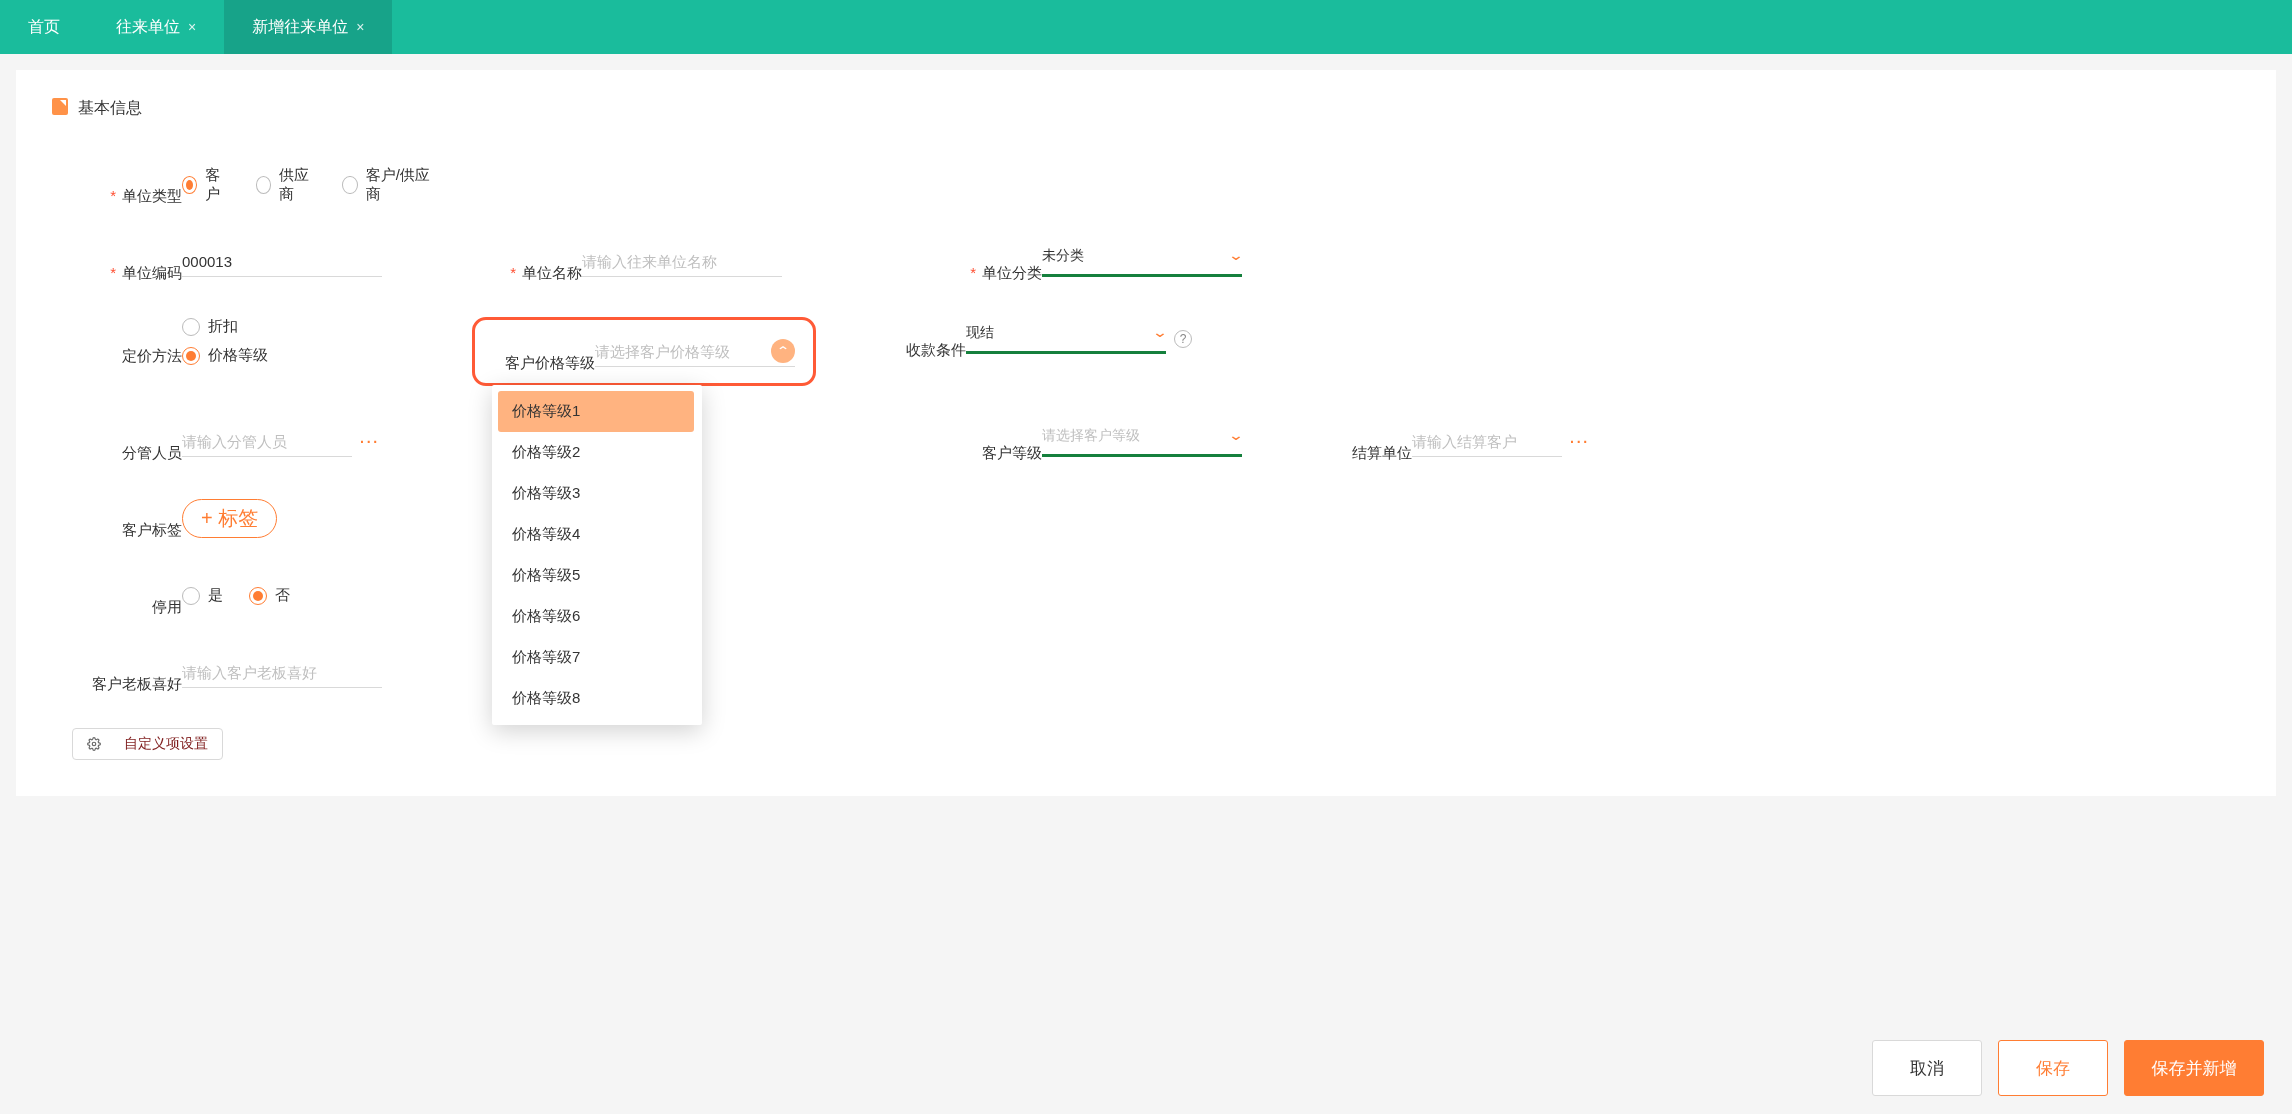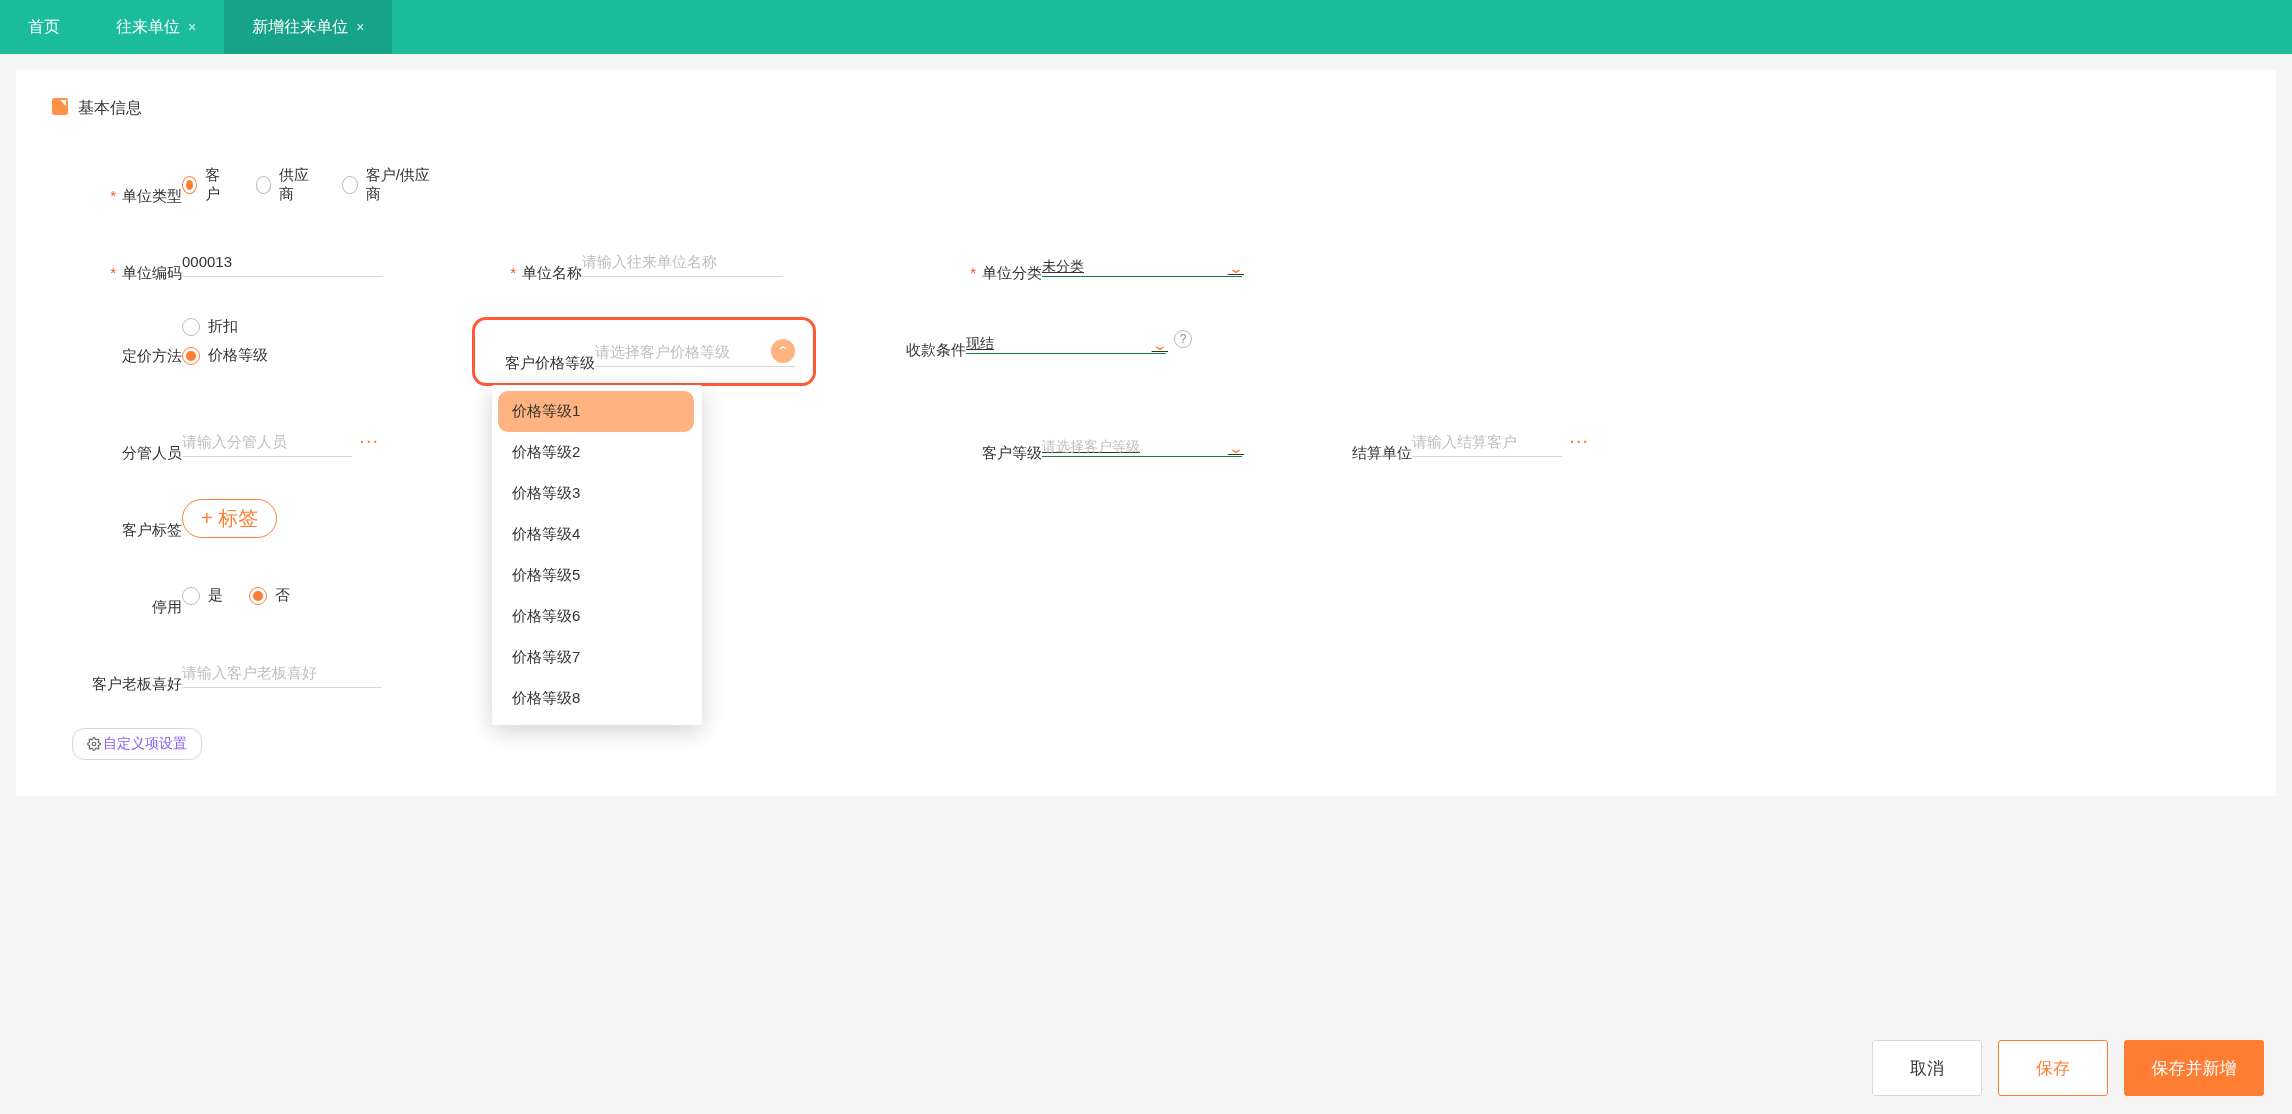--- a/index.html
+++ b/index.html
@@ -24,55 +24,55 @@
     .field { display: flex; align-items: center; margin-right: 40px; }
     .label { width: 110px; text-align: right; font-size: 15px; color: #333; flex-shrink:0; padding-right: 0; margin-top: 24px;}
     .req { color: #ff4d30; margin-right: 6px; }
     
     
     .input { border: none; border-bottom: 1px solid #d9d9d9; height: 30px; width: 200px; font-size: 15px; outline: none; background: transparent; color:#333;}
     .input::placeholder { color: #bfbfbf; }
     .val { font-size: 15px; color:#333; border-bottom:1px solid #d9d9d9; height:30px; line-height:30px; width:200px; display:inline-block;}
     
     
-    .select { display:flex; align-items:flex-end; width:200px; height:30px; border-bottom:1px solid #15803d; justify-content: space-between; cursor:pointer;text-decoration:underline;}
+    .select { display:flex; align-items:flex-start; width:200px; height:30px; border-bottom:3px solid #15803d; justify-content: space-between; cursor:pointer;}
     .select.placeholder span:first-child{color:#bfbfbf;}
     .chevron { color:#ff7d33; font-size:14px; transform: scaleX(1.4);}
     .help-ic{ margin-left:8px; width:18px; height:18px; border:1px solid #bbb; border-radius:50%; display:inline-flex; align-items:center; justify-content:center; font-size:12px; color:#888;}
     .more-dots{ margin-left:8px; color:#ff7d33; letter-spacing:2px; font-weight:bold;}
     
     
     .radio-group{display:flex; align-items:center; gap:26px;}
     .radio-group.stack{flex-direction:column; align-items:flex-start; gap:10px;text-align:right;}
     .radio{display:flex; align-items:center; gap:8px; cursor:pointer; font-size:15px;}
     .radio .dot{width:18px;height:18px;border:1.5px solid #bbb;border-radius:50%; position:relative;}
     .radio.checked .dot{border-color:#ff7d33;}
     .radio.checked .dot::after{content:'';position:absolute;inset:3px;background:#ff7d33;border-radius:50%;}
     
     
     .tag-btn{border:1px solid #ff7d33; color:#ff7d33; background:#fff; border-radius:20px; padding:5px 18px; font-size:20px; cursor:pointer;}
     
     
-    .custom-btn{border:1px solid #d9d9d9; background:#fff; padding:6px 14px; font-size:14px; color:#8b5cf6; border-radius:12px; display:inline-flex; align-items:center; gap:2px; cursor:pointer;}
+    .custom-btn{border:1px solid #d9d9d9; background:#fff; padding:6px 14px; font-size:14px; color:#7f1d1d; border-radius:4px; display:inline-flex; align-items:center; gap:23px; cursor:pointer;}
     .gear-ic{width:14px;height:14px; display:inline-block;}
     .gear-ic svg{display:block;}
     
     
     .hl-field{border:3px solid #ff5a36; border-radius:14px; padding:10px 18px 10px 10px; display:flex; align-items:center; margin-right:40px;}
     .hl-field .label{width:110px;}
     .hl-input-wrap{display:flex; align-items:center; width:200px; border-bottom:1px solid #d9d9d9; height:30px; justify-content:space-between;}
     .hl-input-wrap input{border:none; outline:none; width:160px; background:transparent; font-size:15px; color:#333;}
     .hl-input-wrap input::placeholder{color:#bfbfbf;}
     .caret-circle{width:24px;height:24px;border-radius:50%;background:#ffb380; display:flex;align-items:center;justify-content:center;}
     .caret-circle span{color:#fff; font-size:12px; transform: scaleX(1.4);}
     
     
     .dropdown{position:absolute; top:68px; left:420px; width:210px; background:#fff; box-shadow:0 6px 24px rgba(0,0,0,0.18); border-radius:2px; padding:6px; z-index:50;}
     .dropdown .dd-scroll{max-height:360px; overflow-y:auto; padding-right:2px;}
-    .dd-item{padding:11px 14px; font-size:15px; cursor:pointer; border-radius:10px;}
+    .dd-item{padding:11px 14px; font-size:15px; cursor:pointer; border-radius:3px;}
     .dd-item.sel{background:#ffb380; color:#333;}
     .dd-scroll::-webkit-scrollbar{width:8px;}
     .dd-scroll::-webkit-scrollbar-thumb{background:#c9c9c9;border-radius:4px;}
     
     
     .footer{position:fixed; bottom:0; right:0; display:flex; gap:16px; padding:18px 28px; background:transparent;}
     .btn{min-width:110px; height:56px; border-radius:3px; font-size:17px; cursor:pointer; display:flex; align-items:center; justify-content:center;}
     .btn.default{background:#fff;border:1px solid #d9d9d9;color:#333;}
     .btn.outline{background:#fff;border:1px solid #ff7d33;color:#ff7d33;}
     .btn.primary{background:#ff7d33;border:1px solid #ff7d33;color:#fff; min-width:140px;}

